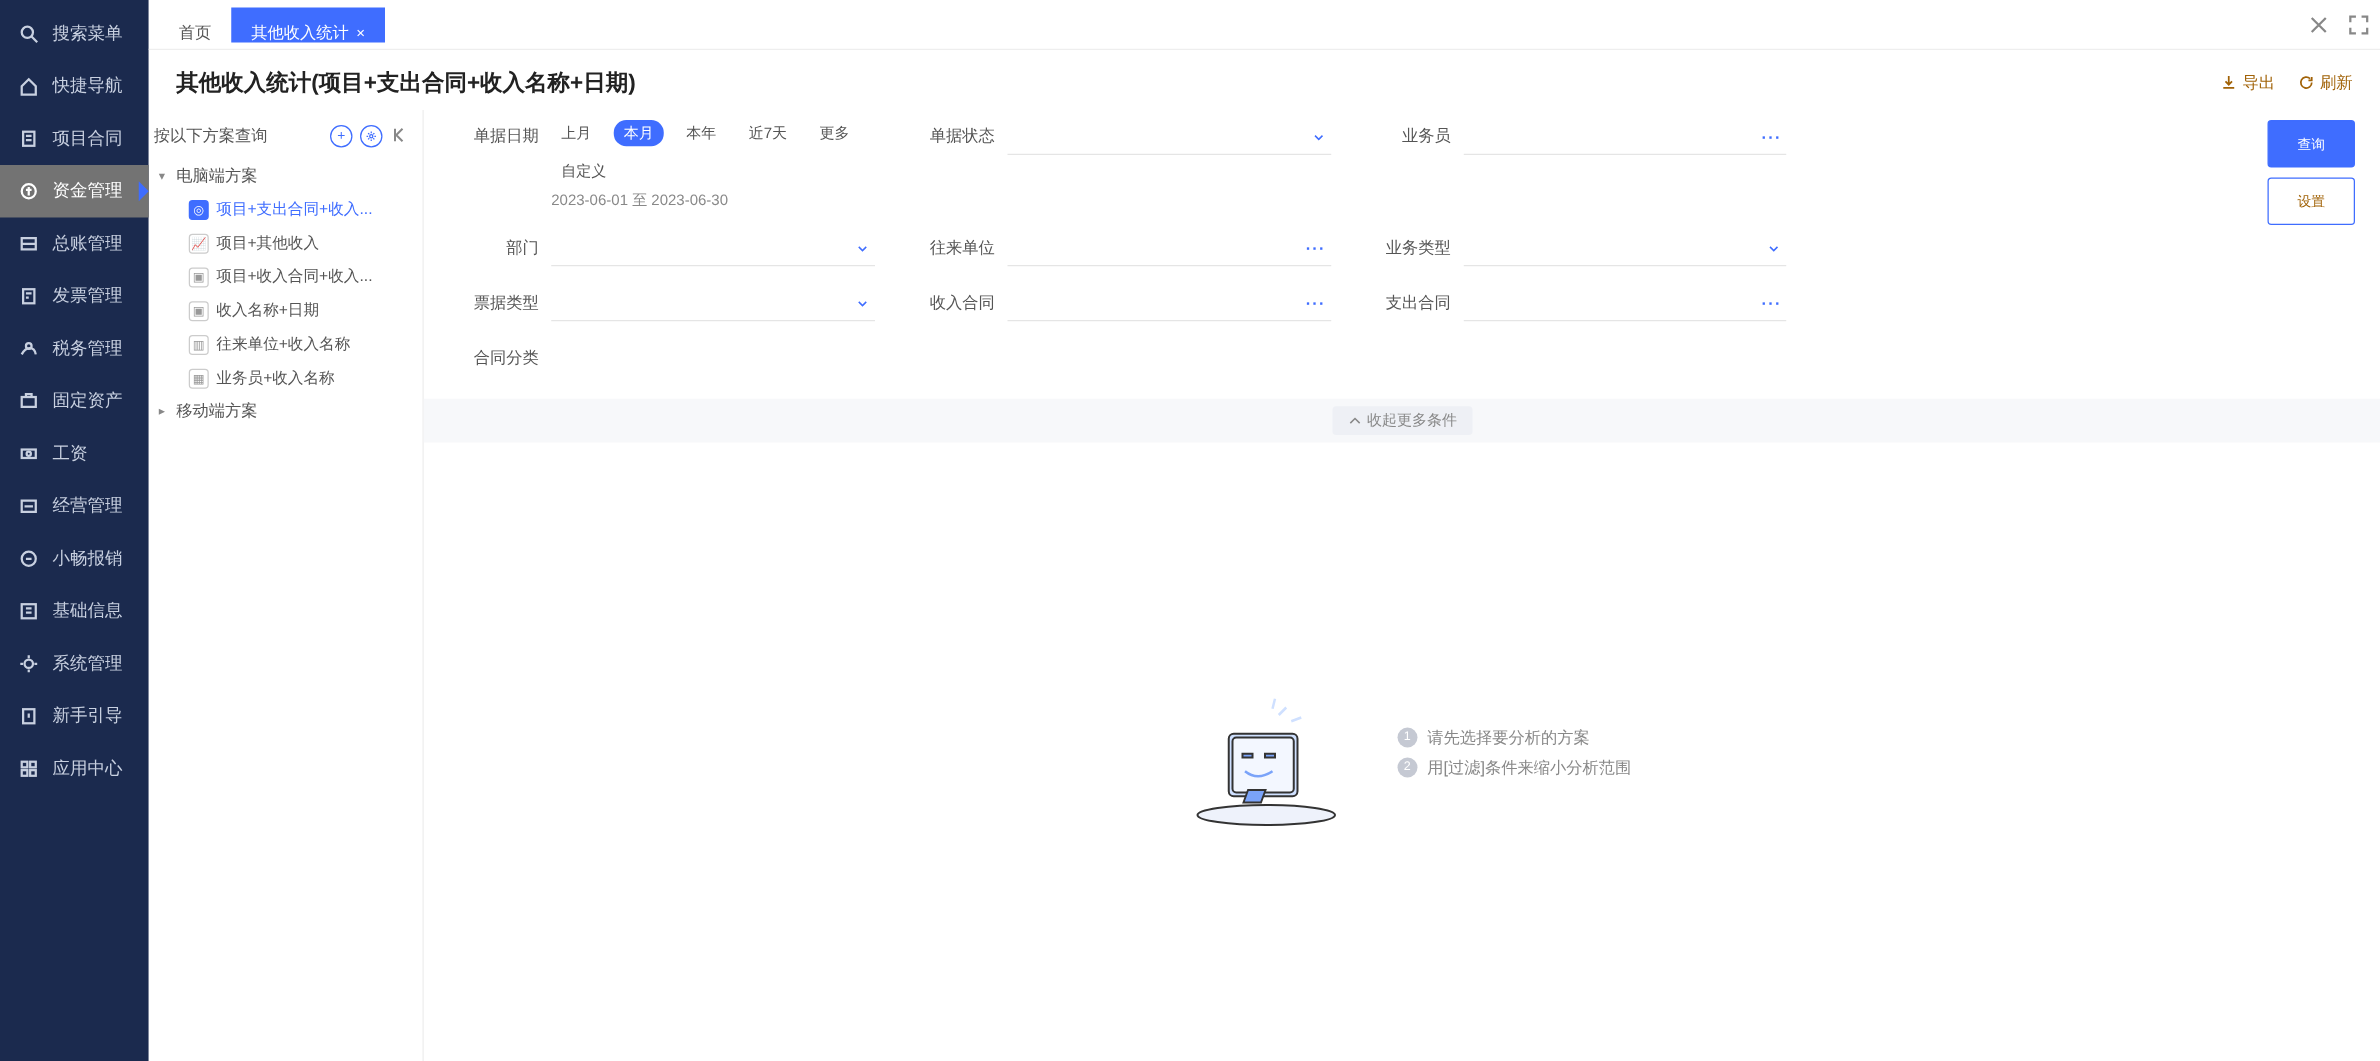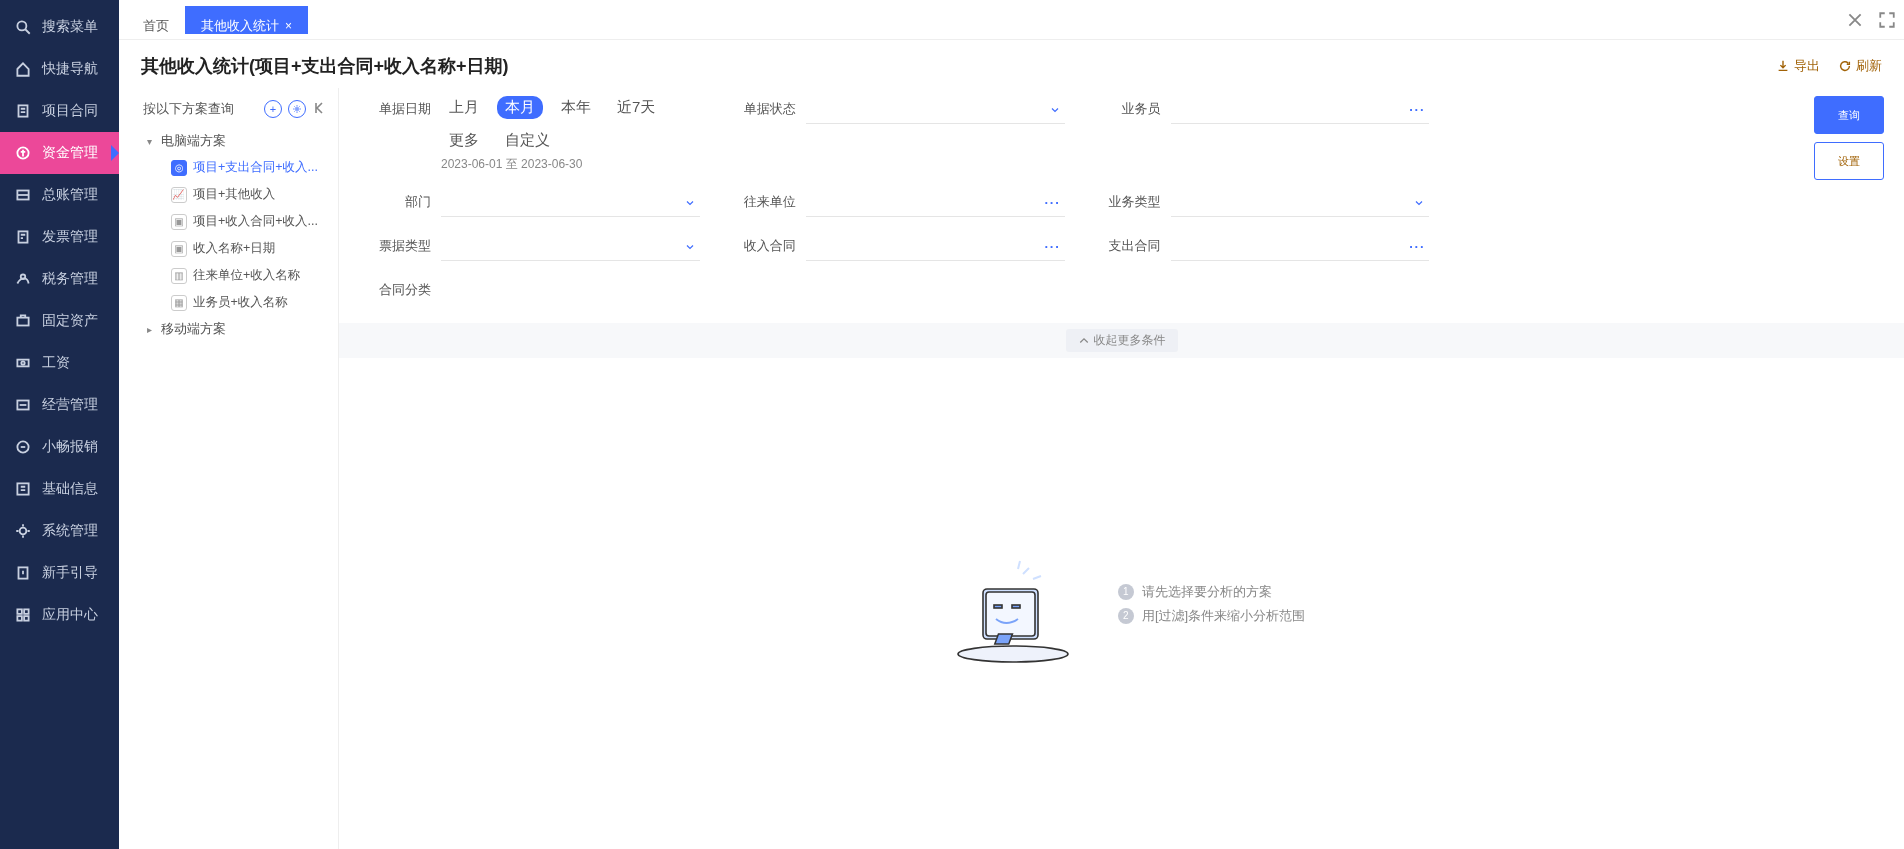--- a/index.html
+++ b/index.html
@@ -2,42 +2,42 @@
 <html><head>
 <meta charset="utf-8">
 <style>
 * { box-sizing: border-box; margin: 0; padding: 0; }
 body { font-family: "Microsoft YaHei", -apple-system, sans-serif; font-size: 13px; color: #333; background: #fff; overflow: hidden; }
 .app { display: flex; height: 100vh; }
 
 
 .sidebar { width: 119px; background: #1b2a4e; color: #c8d0e0; flex-shrink: 0; padding-top: 6px; }
 .sidebar-item { display: flex; align-items: center; padding: 12px 14px; cursor: pointer; font-size: 14px; position: relative; }
-.sidebar-item.active { background: #ec4899; color: #fff; align-items: flex-end; }
+.sidebar-item.active { background: #737373; color: #fff; align-items: flex-end; }
 .sidebar-item.active::after { content: ""; position: absolute; right: -8px; top: 50%; transform: translateY(-50%); border: 8px solid transparent; border-left-color: #3f6dff; }
 .sidebar-item svg { width: 18px; height: 18px; margin-right: 10px; flex-shrink: 0; }
 
 
 .main { flex: 1; display: flex; flex-direction: column; background: #fff; min-width: 0; }
 .tabbar { display: flex; align-items: center; height: 40px; border-bottom: 1px solid #eee; padding: 0 8px; position: relative; }
 .tab { padding: 0 16px; height: 28px; line-height: 40px; cursor: pointer; font-size: 13px; color: #555; }
 .tab.active { background: #3f6dff; color: #fff; }
 .tab .close { margin-left: 6px; font-size: 12px; }
 .tab-actions { position: absolute; right: 8px; display: flex; gap: 14px; align-items: center; }
 .icon-btn { width: 18px; height: 18px; cursor: pointer; color: #888; display:flex; align-items:center; justify-content:center; }
 
 
 .page-header { display: flex; align-items: center; justify-content: space-between; padding: 14px 22px 10px; }
 .page-title { font-size: 18px; font-weight: 600; color: #222; }
 .header-actions { display: flex; gap: 18px; }
 .link-btn { color: #a16207; cursor: pointer; font-size: 13px; display:flex; align-items:center; gap:4px; }
 
 
 .content { flex: 1; display: flex; min-height: 0; }
-.left-panel { width: 220px; border-right: 1px solid #eee; padding: 8px 6px 8px 20px; flex-shrink: 0; }
+.left-panel { width: 220px; border-right: 1px solid #eee; padding: 8px 6px 8px 0; flex-shrink: 0; }
 .panel-header { display: flex; align-items: center; justify-content: space-between; font-size: 13px; color: #555; padding: 4px 4px 10px; }
 .panel-header .mini-icons { display: flex; gap: 6px; }
 .mini-icon { width: 18px; height: 18px; border: 1px solid #3f6dff; color: #3f6dff; border-radius: 50%; display: flex; align-items: center; justify-content: center; font-size: 11px; cursor: pointer; }
 .collapse-icon { width: 16px; height: 16px; color: #888; cursor: pointer; }
 .tree-node { padding: 4px 0 4px 8px; font-size: 13px; color: #555; cursor: pointer; display:flex; align-items:center; }
 .tree-caret { width: 10px; margin-right: 4px; font-size: 10px; color: #888; }
 .tree-children { padding-left: 14px; }
 .tree-leaf { display: flex; align-items: center; padding: 5px 4px 5px 18px; font-size: 12.5px; color: #555; cursor: pointer; border-radius: 3px; }
 .tree-leaf.active { color: #3f6dff; }
 .tree-leaf .leaf-icon { width: 16px; height: 16px; margin-right: 6px; border: 1px solid #ccc; border-radius: 3px; display:flex; align-items:center; justify-content:center; font-size:10px; color:#999; flex-shrink:0; }
@@ -46,21 +46,21 @@
 
 
 .right-panel { flex: 1; display: flex; flex-direction: column; min-width: 0; }
 .filters { display: flex; padding: 8px 20px 0; gap: 20px; }
 .filter-cols { flex: 1; display: grid; grid-template-columns: repeat(4, 1fr); column-gap: 24px; row-gap: 16px; }
 .filter-field { display: flex; align-items: flex-start; }
 .filter-label { width: 72px; text-align: right; color: #555; font-size: 13px; padding-top: 4px; flex-shrink: 0; margin-right: 10px; }
 .filter-body { flex: 1; min-width: 0; }
 .filter-input { border-bottom: 1px solid #e5e5e5; height: 28px; display: flex; align-items: center; justify-content: flex-end; color: #3f6dff; padding-right: 4px; }
 .filter-input .ellipsis { color: #3f6dff; font-weight: bold; letter-spacing: 1px; }
-.date-chips { display: flex; gap: 10px; flex-wrap: wrap; align-items: center; font-size: 15px; color: #555; }
+.date-chips { display: flex; gap: 10px; flex-wrap: wrap; align-items: center; font-size: 12px; color: #555; }
 .chip { padding: 2px 8px; border-radius: 10px; cursor: pointer; }
 .chip.active { background: #3f6dff; color: #fff; }
 .date-range { font-size: 12px; color: #888; margin-top: 4px; }
 .action-col { width: 70px; display: flex; flex-direction: column; gap: 8px; flex-shrink: 0; }
 .btn { height: 38px; border-radius: 3px; font-size: 11px; cursor: pointer; display:flex; align-items:center; justify-content:center;font-family:Liberation Serif, serif; }
 .btn-primary { background: #3f6dff; color: #fff; border: 1px solid #3f6dff; }
 .btn-outline { background: #fff; color: #a16207; border: 1px solid #3f6dff; }
 
 .collapse-bar { text-align: center; padding: 6px 0; color: #888; font-size: 12px; cursor: pointer; background: #f7f8fa; margin: 18px 0 0; }
 .collapse-bar .inner { display:inline-flex; align-items:center; gap:4px; background:#eef0f5; padding:3px 12px; border-radius:3px; }

